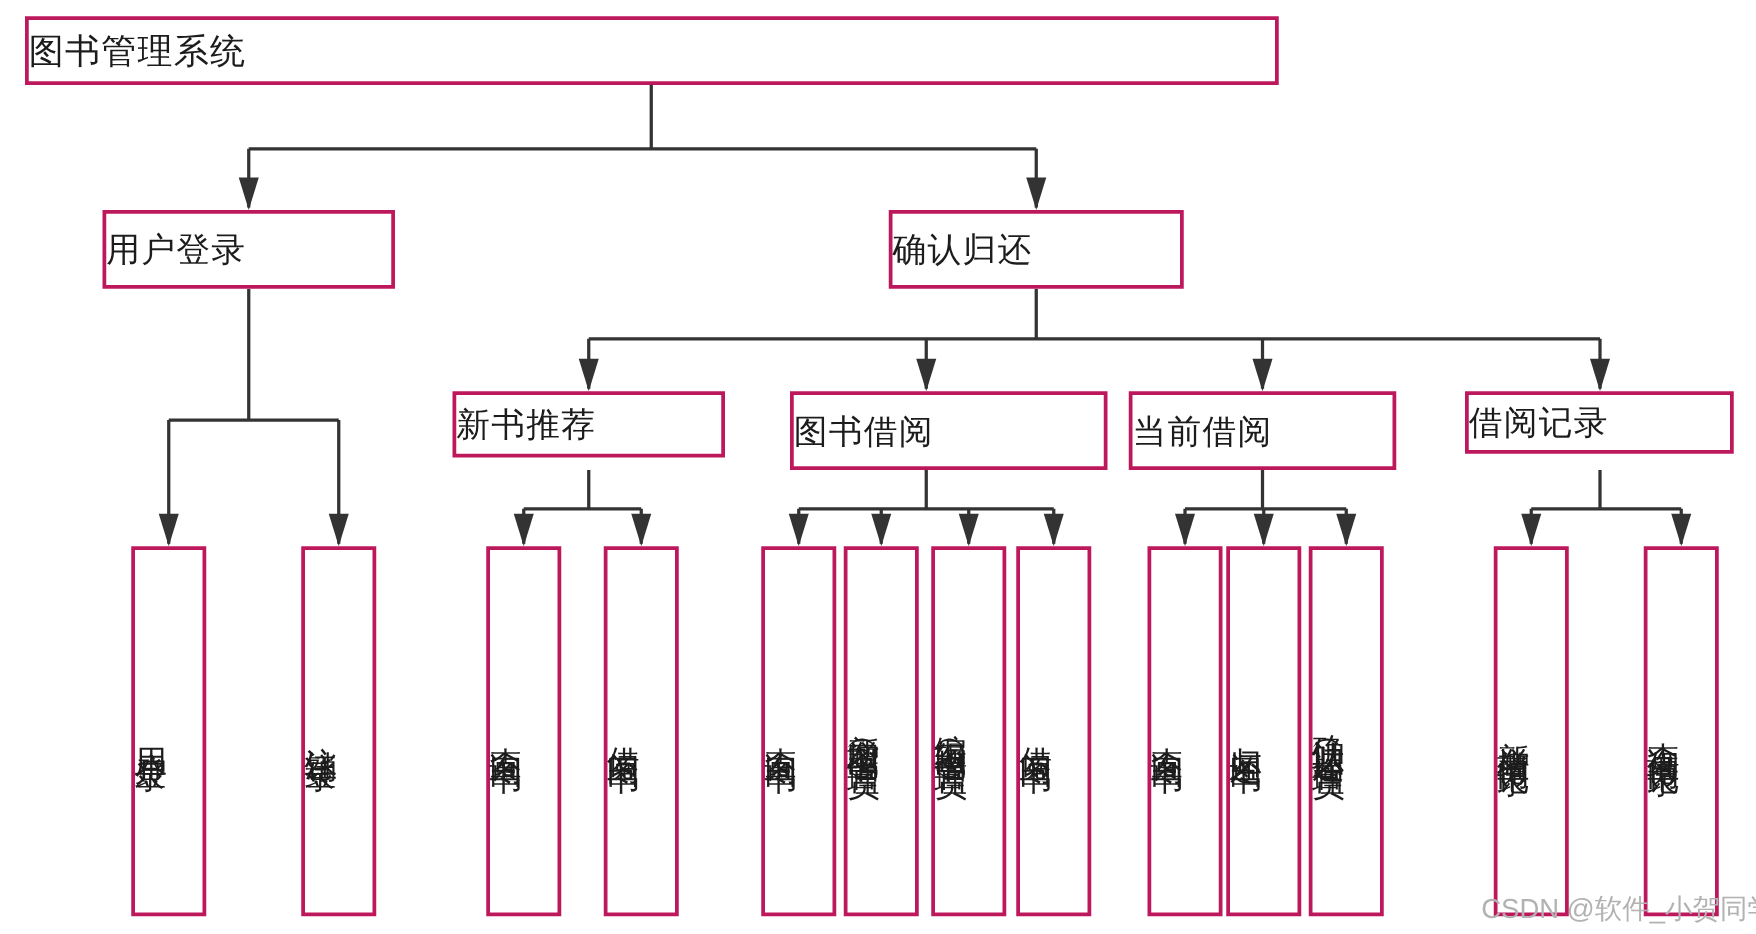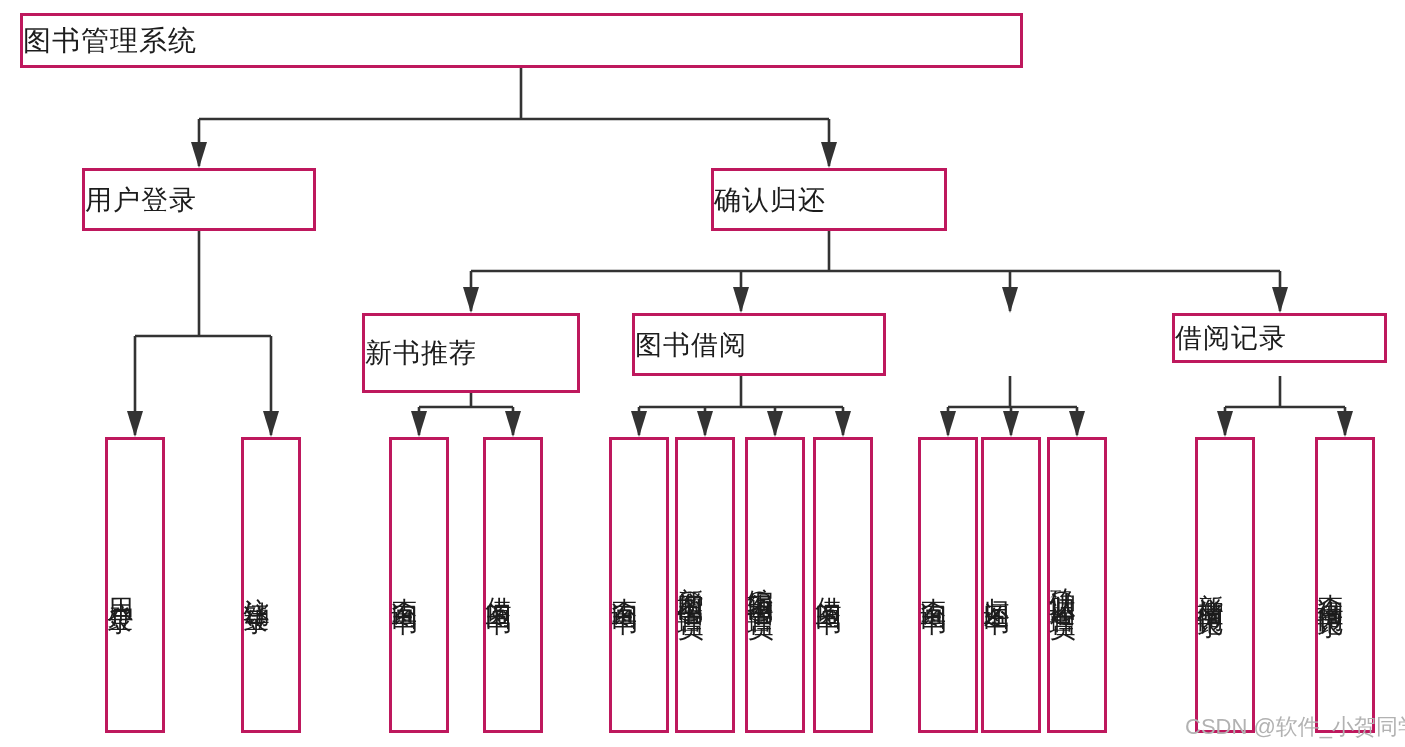--- a/index.html
+++ b/index.html
@@ -108,25 +108,28 @@
     <span>图书管理系统</span>
   </div>
 
   <div class="node h" style="left:82px;top:168px;width:234px;height:63px">
     <span>用户登录</span>
   </div>
   <div class="node h" style="left:711px;top:168px;width:236px;height:63px">
     <span>确认归还</span>
   </div>
 
-  <div class="node h" style="left:362px;top:313px;width:218px;height:80px">
+  <div class="node h" style="left:362px;top:313px;width:218px;height:53px">
     <span>新书推荐</span>
   </div>
   <div class="node h" style="left:632px;top:313px;width:254px;height:63px">
     <span>图书借阅</span>
+  </div>
+  <div class="node h" style="left:903px;top:313px;width:214px;height:63px">
+    <span>当前借阅</span>
   </div>
   <div class="node h" style="left:1172px;top:313px;width:215px;height:50px">
     <span>借阅记录</span>
   </div>
 
   <div class="node v" style="left:105px;top:437px;width:60px;height:296px">
     <span>用户登录</span>
   </div>
   <div class="node v" style="left:241px;top:437px;width:60px;height:296px">
     <span>注销登录</span>

